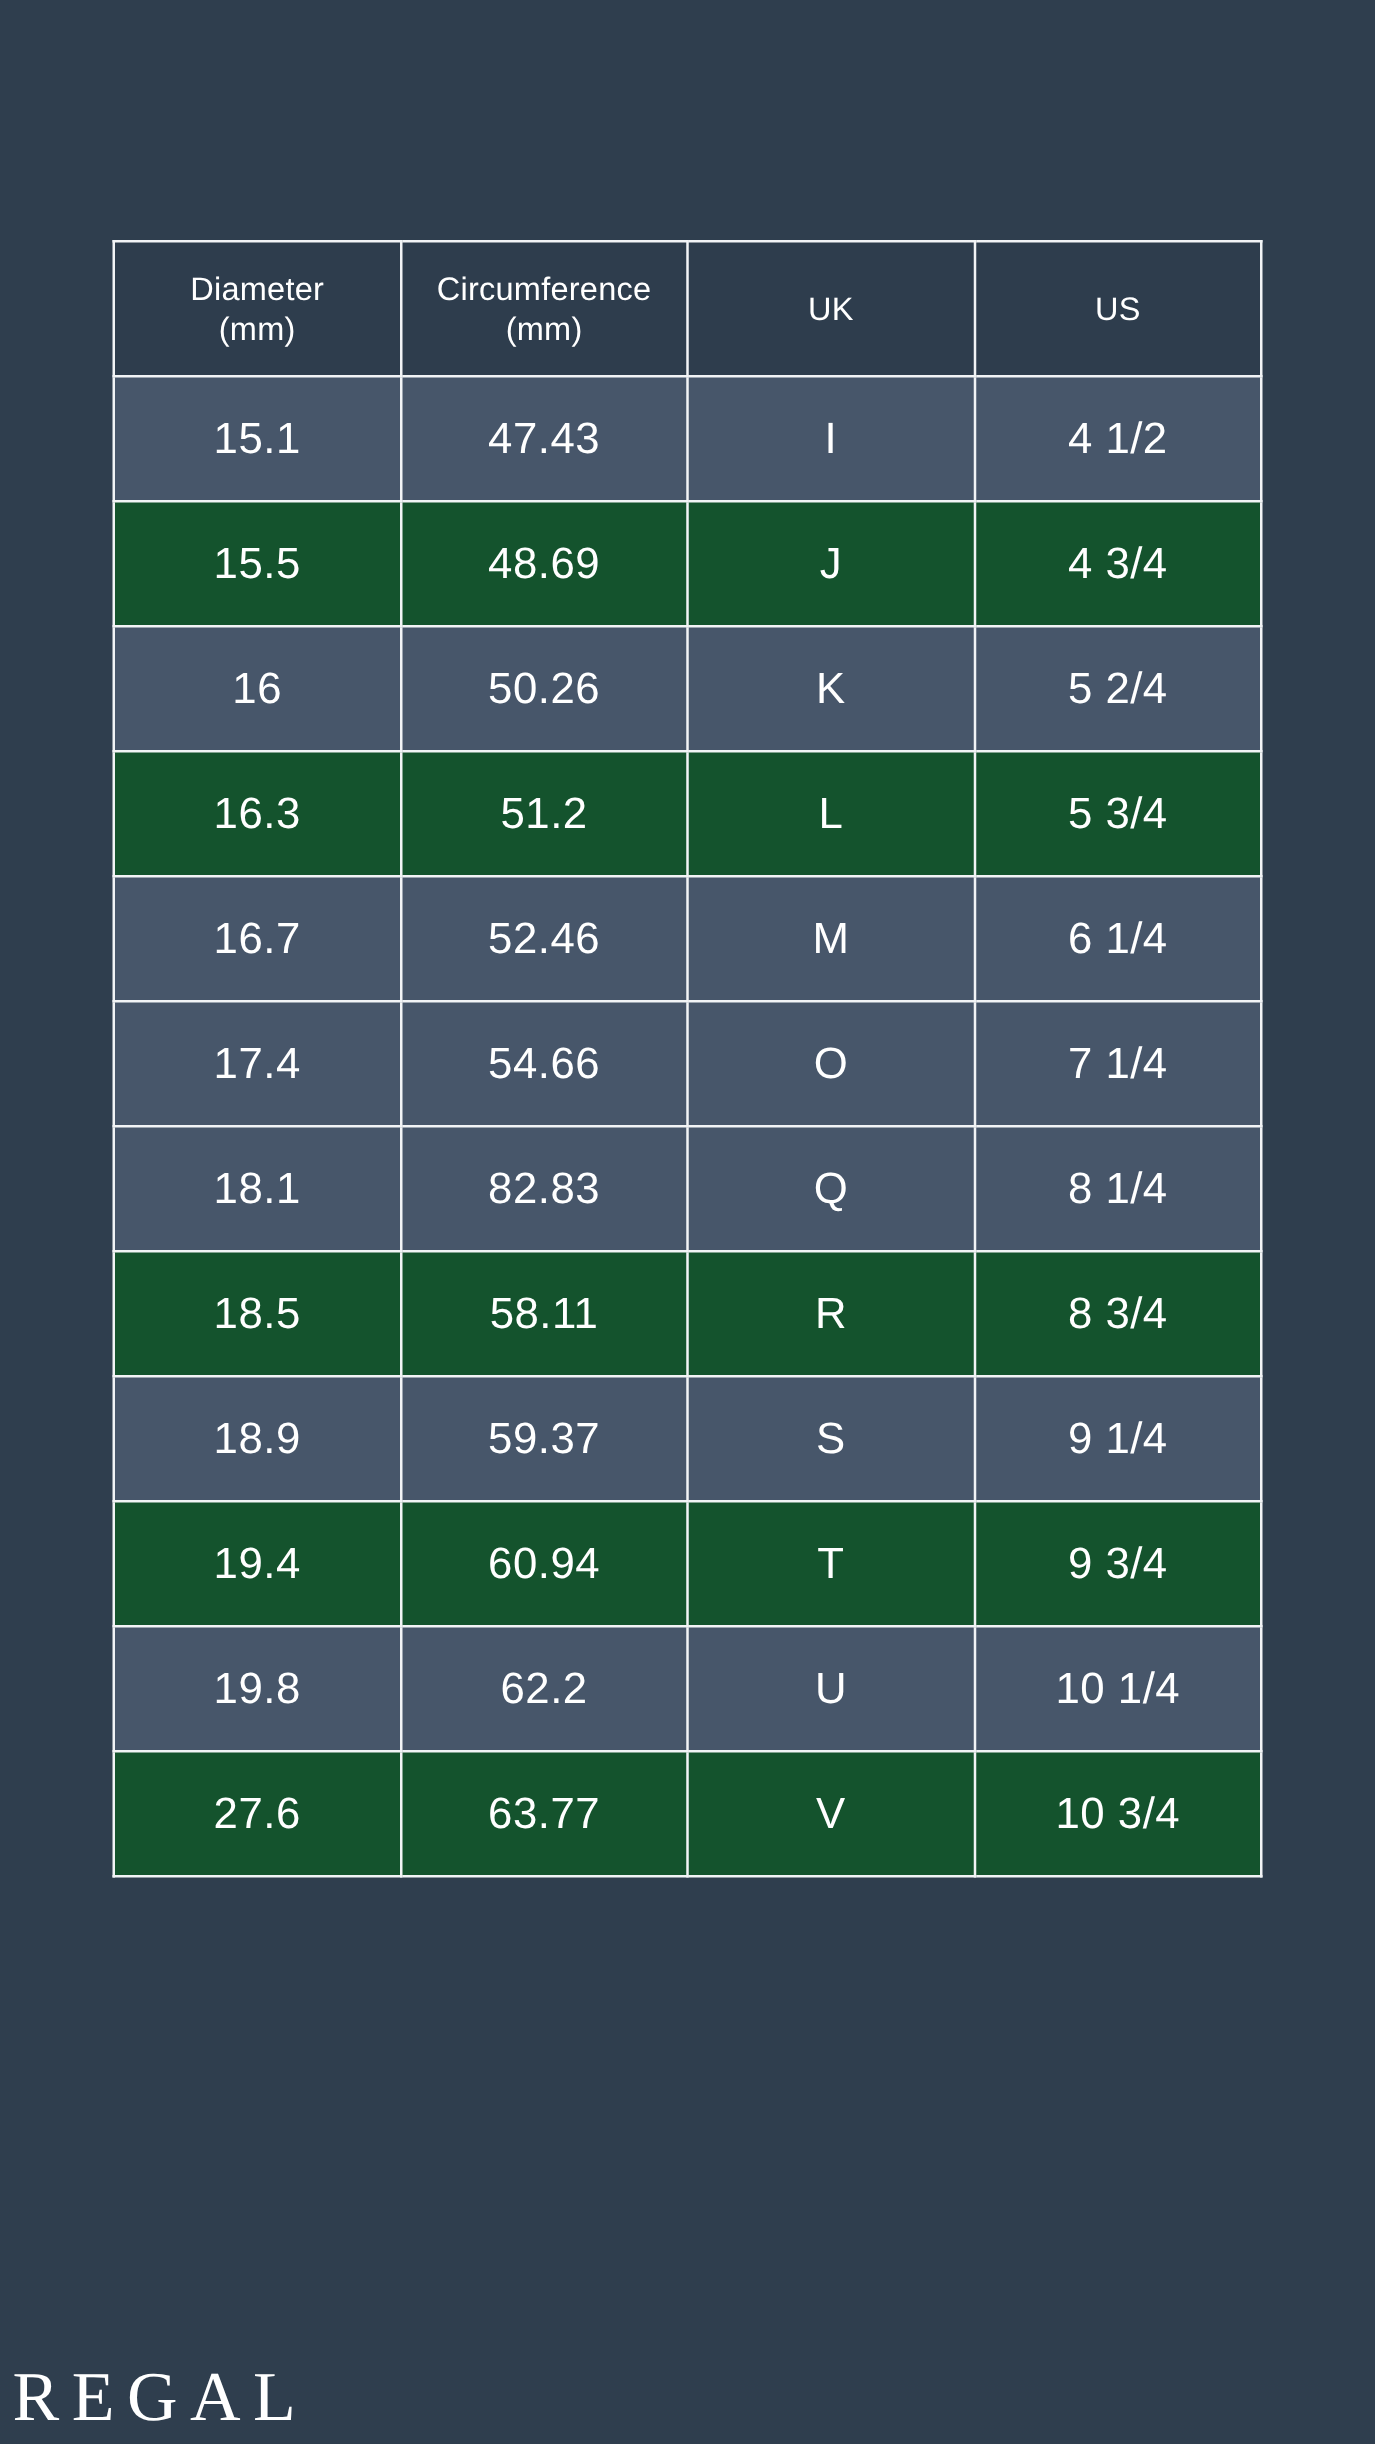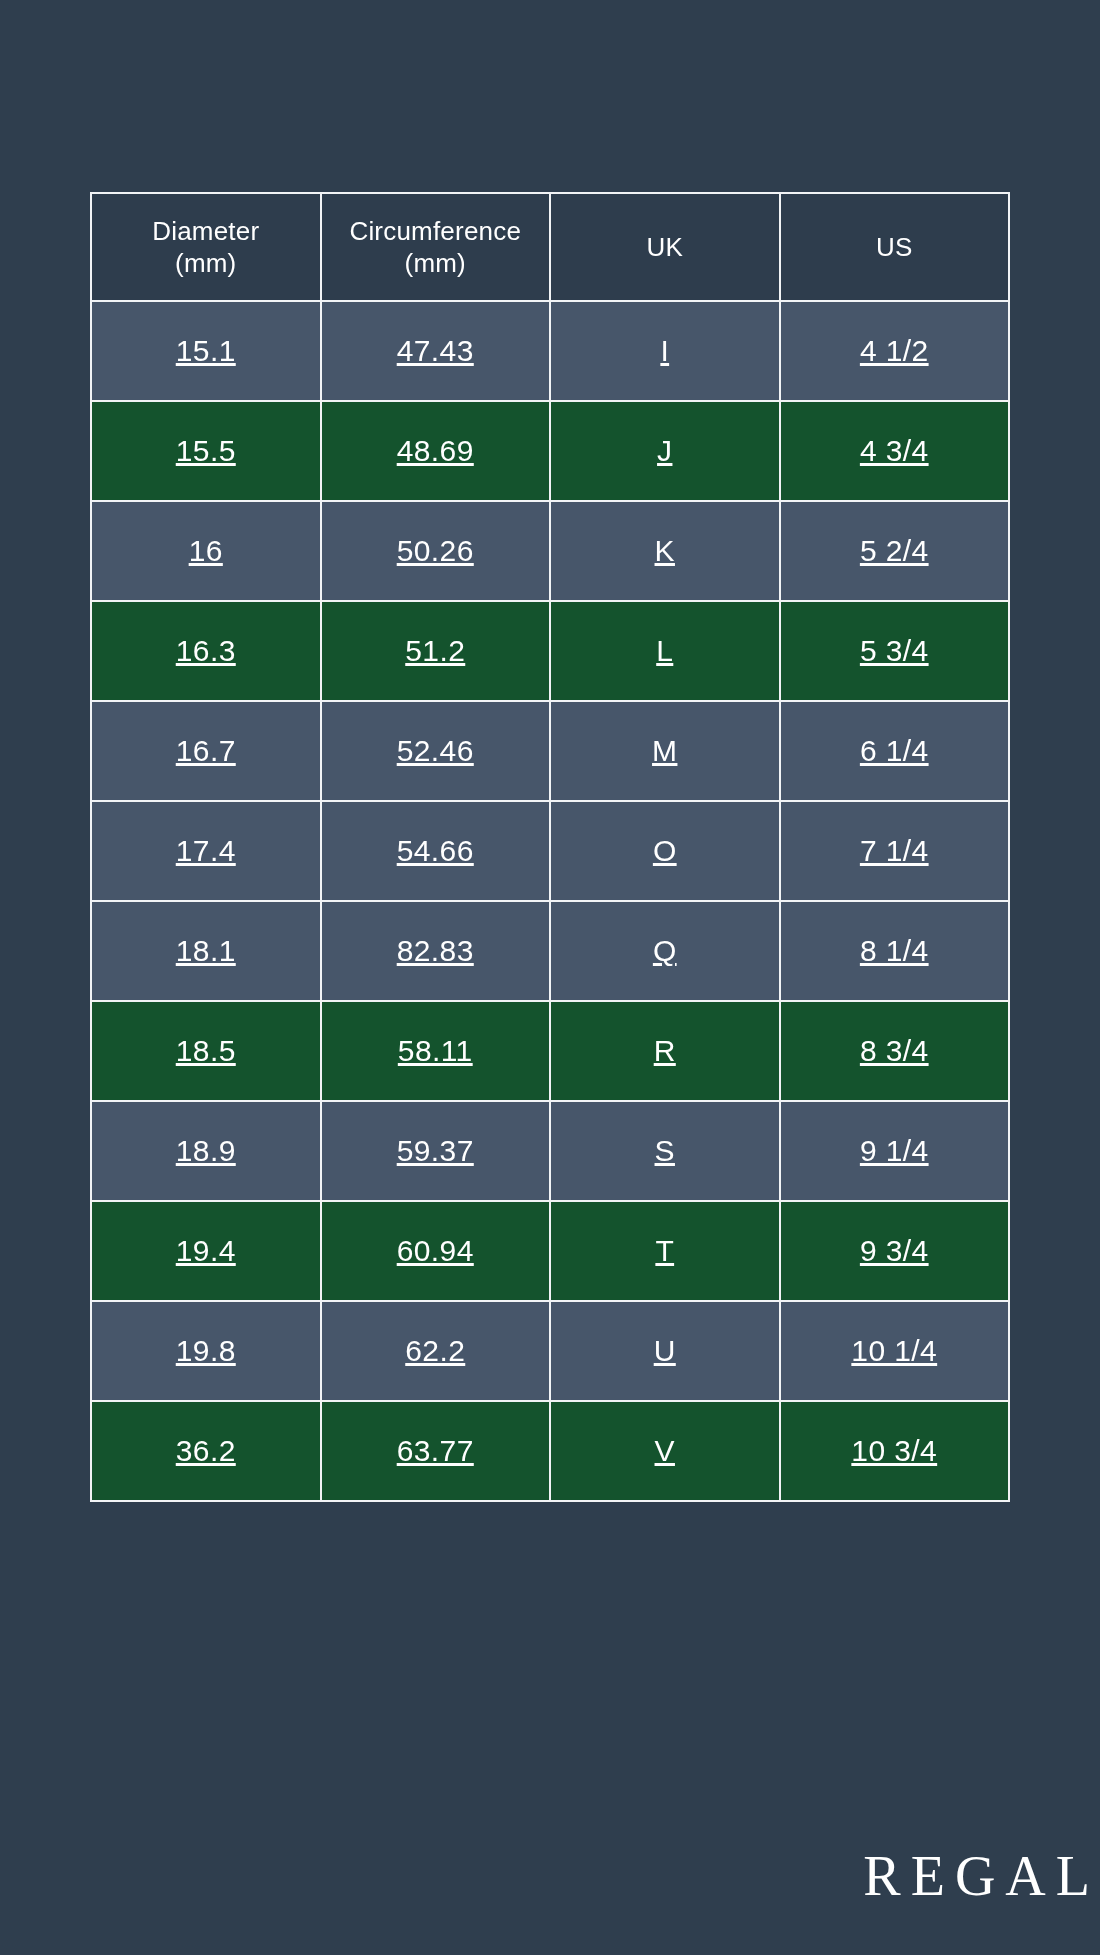--- a/index.html
+++ b/index.html
@@ -58,40 +58,39 @@
     line-height: 1.25;
     letter-spacing: 0.2px;
   }
 
   table.size-table thead th .hdr-line {
     display: block;
   }
 
   table.size-table tbody td {
     height: 98px;
-    font-size: 30px;
+    font-size: 35px;
     letter-spacing: 0.4px;
-    text-decoration: underline;
   }
 
   table.size-table tbody tr.row-light td {
     background: #47566a;
   }
 
   table.size-table tbody tr.row-dark td {
     background: #14532d;
   }
 
   
   .brand {
     position: absolute;
     left: 0;
     right: 0;
-    top: 1848px;
-    text-align: right;
+    top: 1890px;
+    text-align: left;
   }
 
   .brand-name {
     display: inline-block;
     font-family: "Liberation Serif", "DejaVu Serif", serif;
     font-size: 56px;
     line-height: 1;
     color: #ffffff;
     letter-spacing: 10px;
     
@@ -191,21 +190,21 @@
             <td>T</td>
             <td>9 3/4</td>
           </tr>
           <tr class="row-light">
             <td>19.8</td>
             <td>62.2</td>
             <td>U</td>
             <td>10 1/4</td>
           </tr>
           <tr class="row-dark">
-            <td>36.2</td>
+            <td>27.6</td>
             <td>63.77</td>
             <td>V</td>
             <td>10 3/4</td>
           </tr>
         </tbody>
     </table>
   </div>
 
   <div class="brand">
     <span class="brand-name">REGAL</span>

